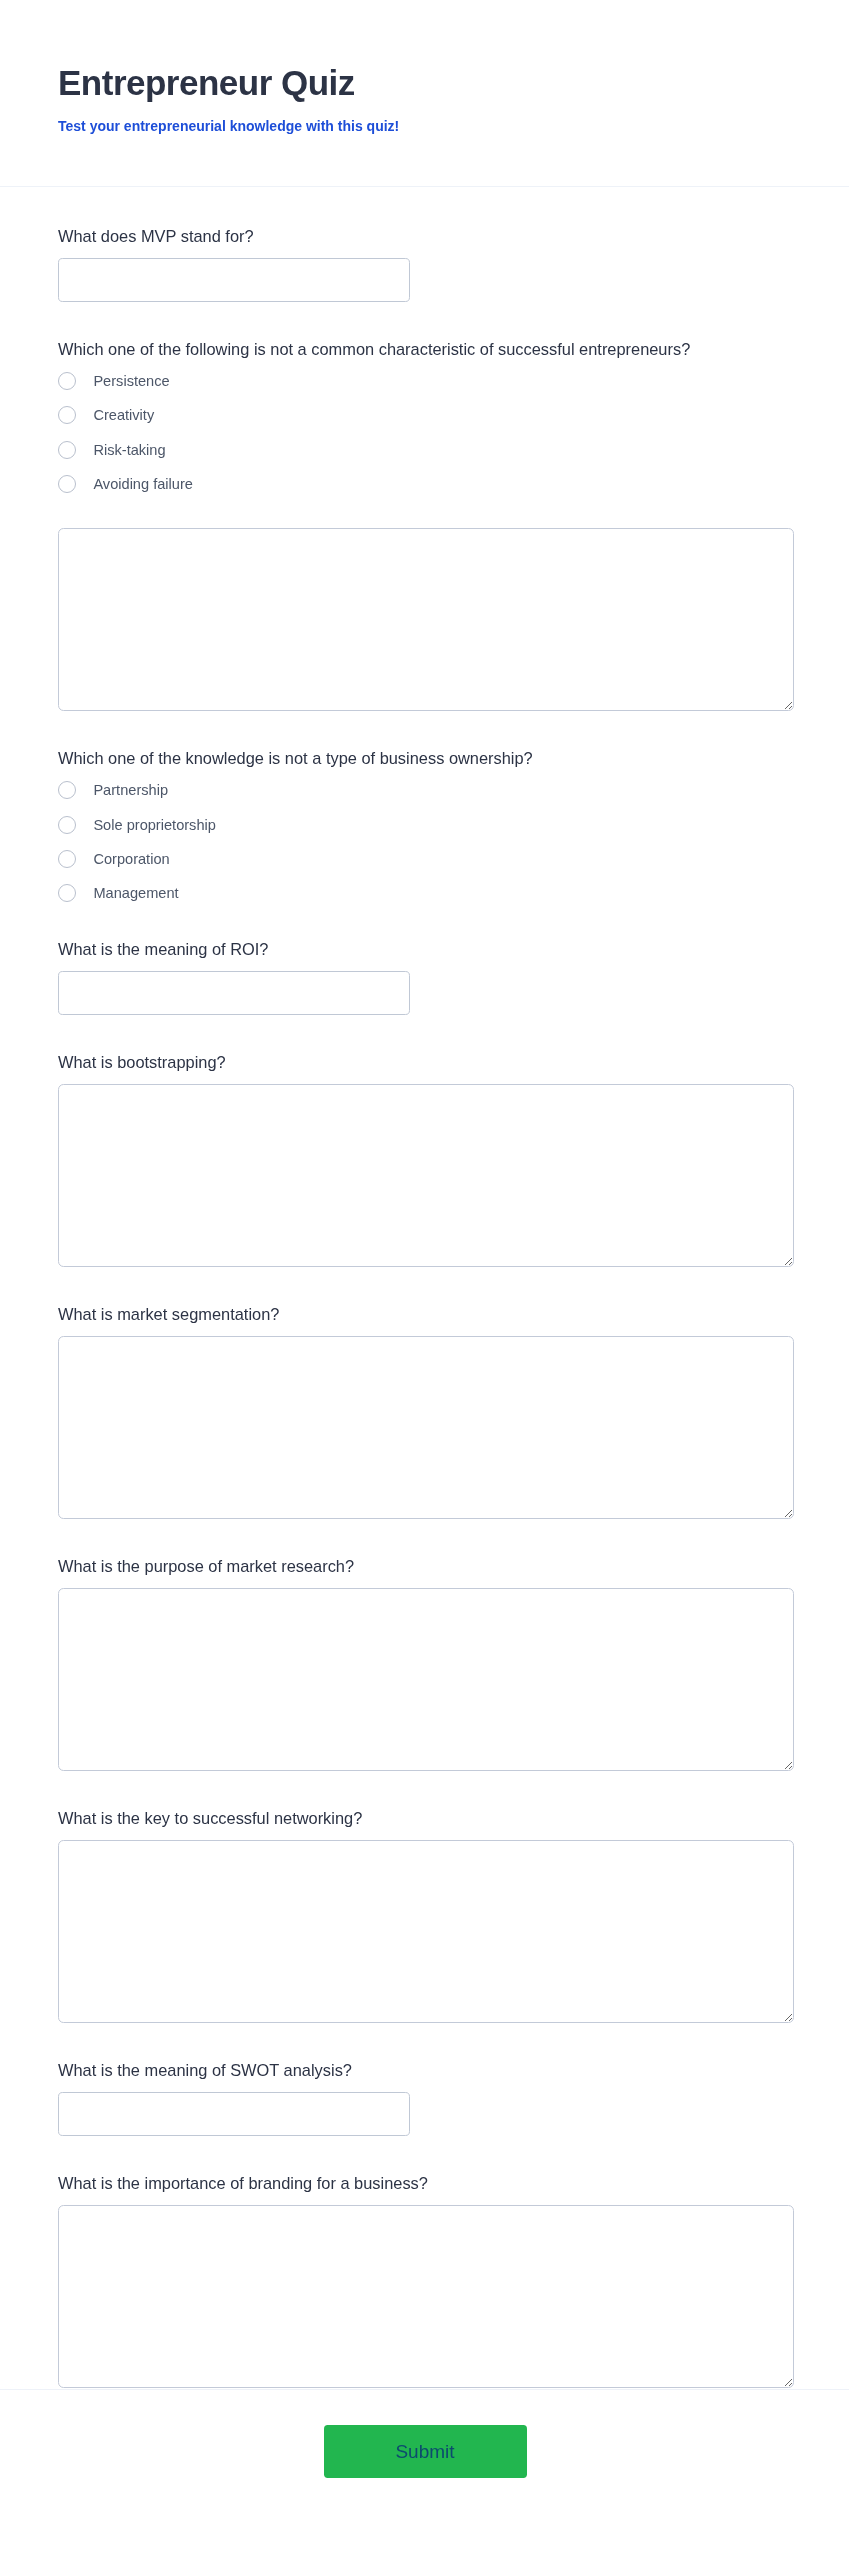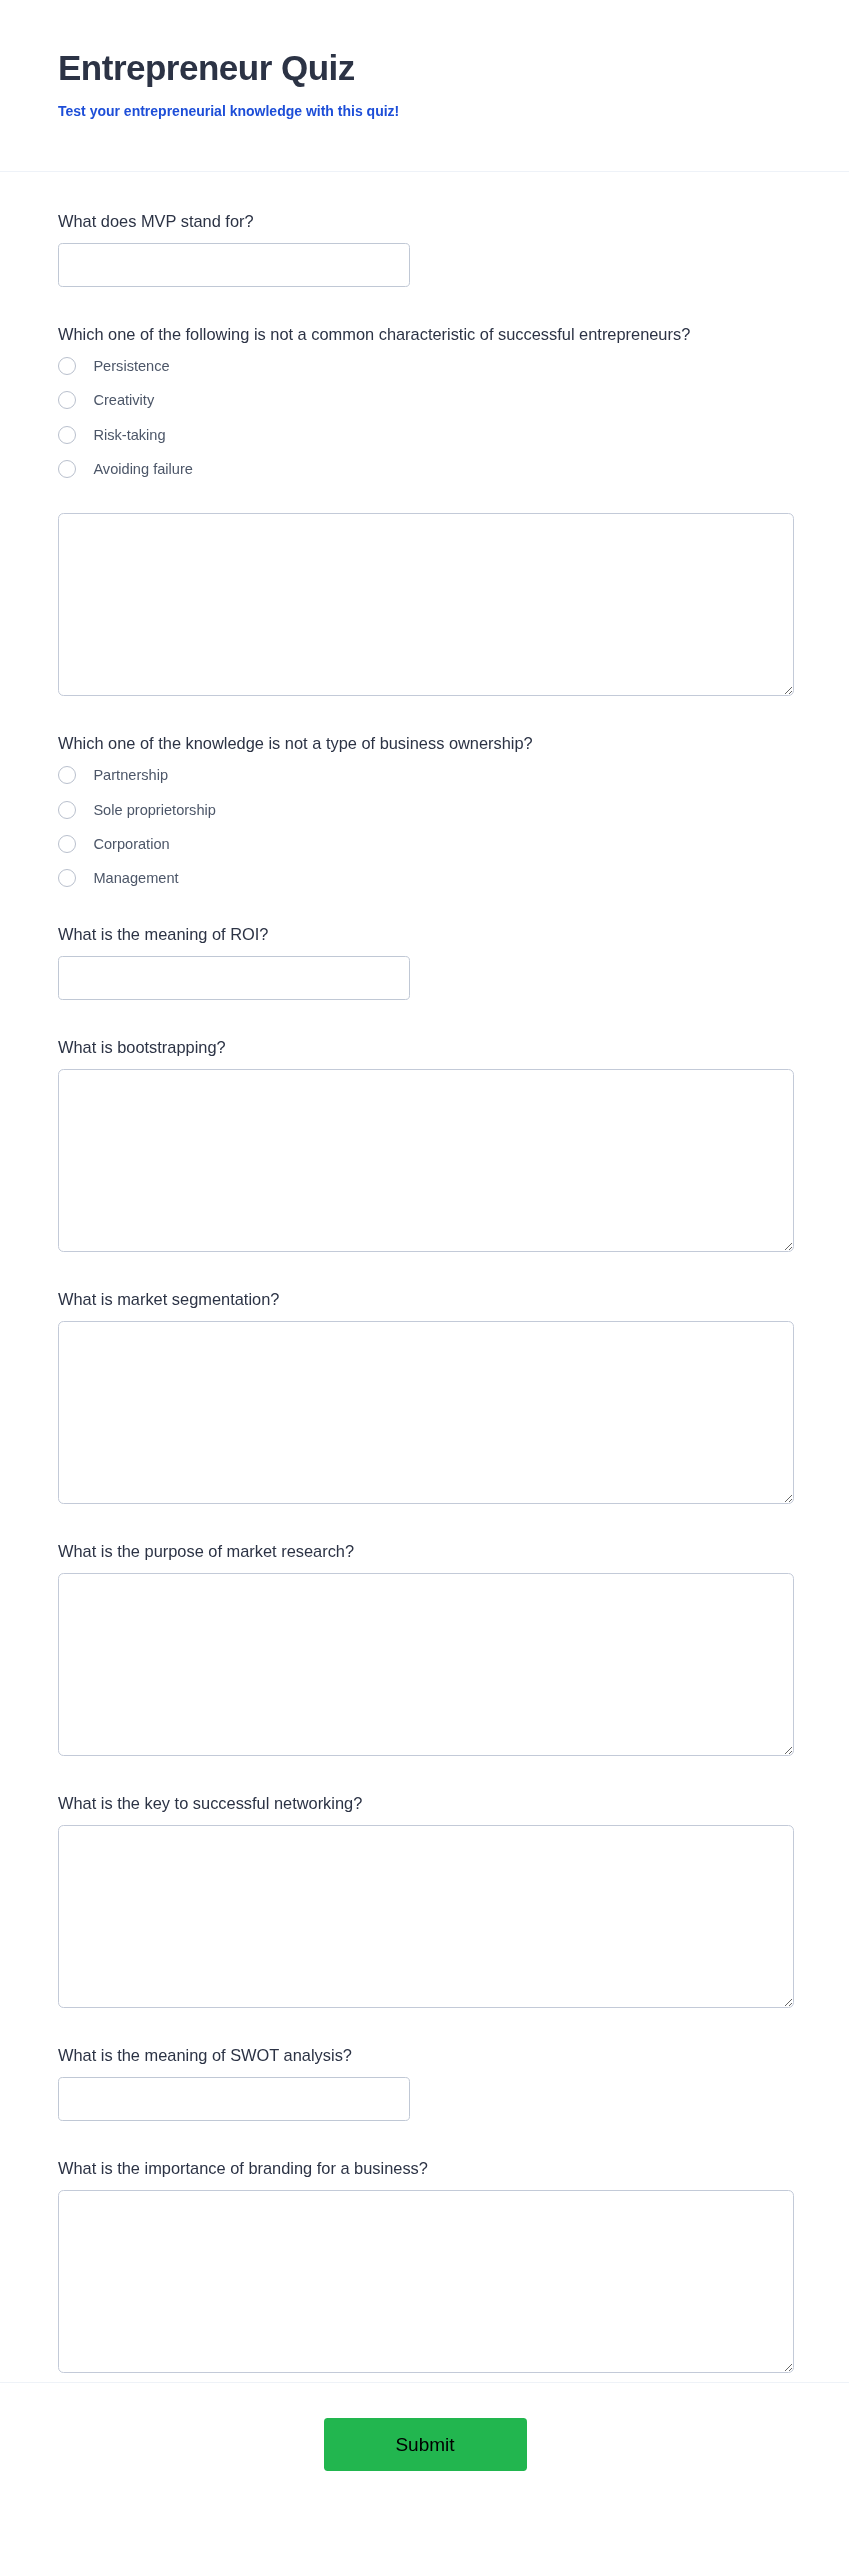--- a/index.html
+++ b/index.html
@@ -11,40 +11,41 @@
     overflow: hidden;
   }
   .form-card { width: 850px; height: 2576px; display: flex; flex-direction: column; }
 
   
   .form-header {
     padding: 48px 55px 12px 58px;
     height: 172px;
     border-bottom: 0.9px solid #eef2f8;
     background: #ffffff;
+    margin-top: 15px;
   }
   .form-title {
     font-size: 35px;
     line-height: 40px;
     font-weight: 700;
     color: #2c3345;
     letter-spacing: -0.5px;
   }
   .form-subtitle {
     margin-top: 12px;
     font-size: 14px;
     line-height: 22px;
     font-weight: 700;
     color: #1d4ed8;
   }
 
   
   .questions {
     flex: 0 0 auto;
-    padding: 37px 55px 9px 58px;
+    padding: 37px 55px 1px 58px;
     border-bottom: 0.9px solid #eef2f8;
     background: #ffffff;
   }
   .question + .question { margin-top: 35px; }
   .q-label {
     font-size: 16.4px;
     line-height: 25px;
     font-weight: 500;
     color: #2c3345;
     max-width: 639px;
@@ -112,21 +113,21 @@
     display: flex;
     justify-content: center;
     background: #ffffff;
   }
   .submit-button {
     width: 203px;
     height: 53px;
     border: none;
     border-radius: 3.7px;
     background: #22b64f;
-    color: #000000;
+    color: #0c4a6e;
     font-family: "Liberation Sans", sans-serif;
     font-size: 19px;
     font-weight: 500;
     cursor: pointer;
   }
 </style>
 </head>
 <body>
 
 <div class="form-card">

